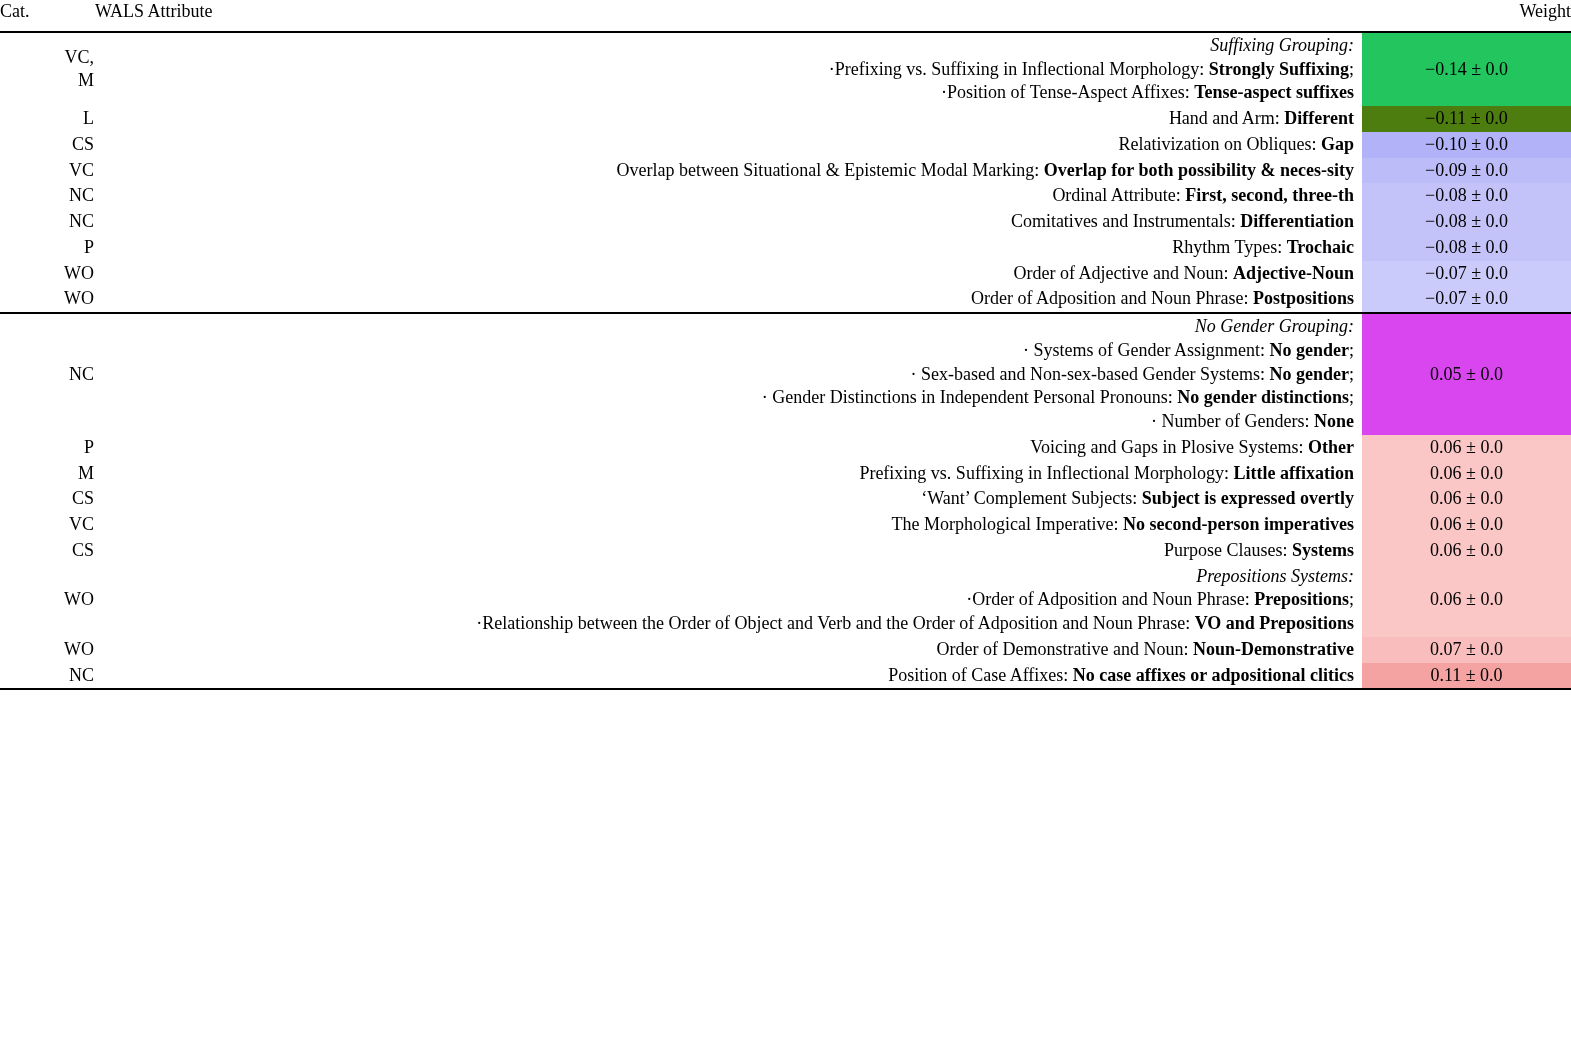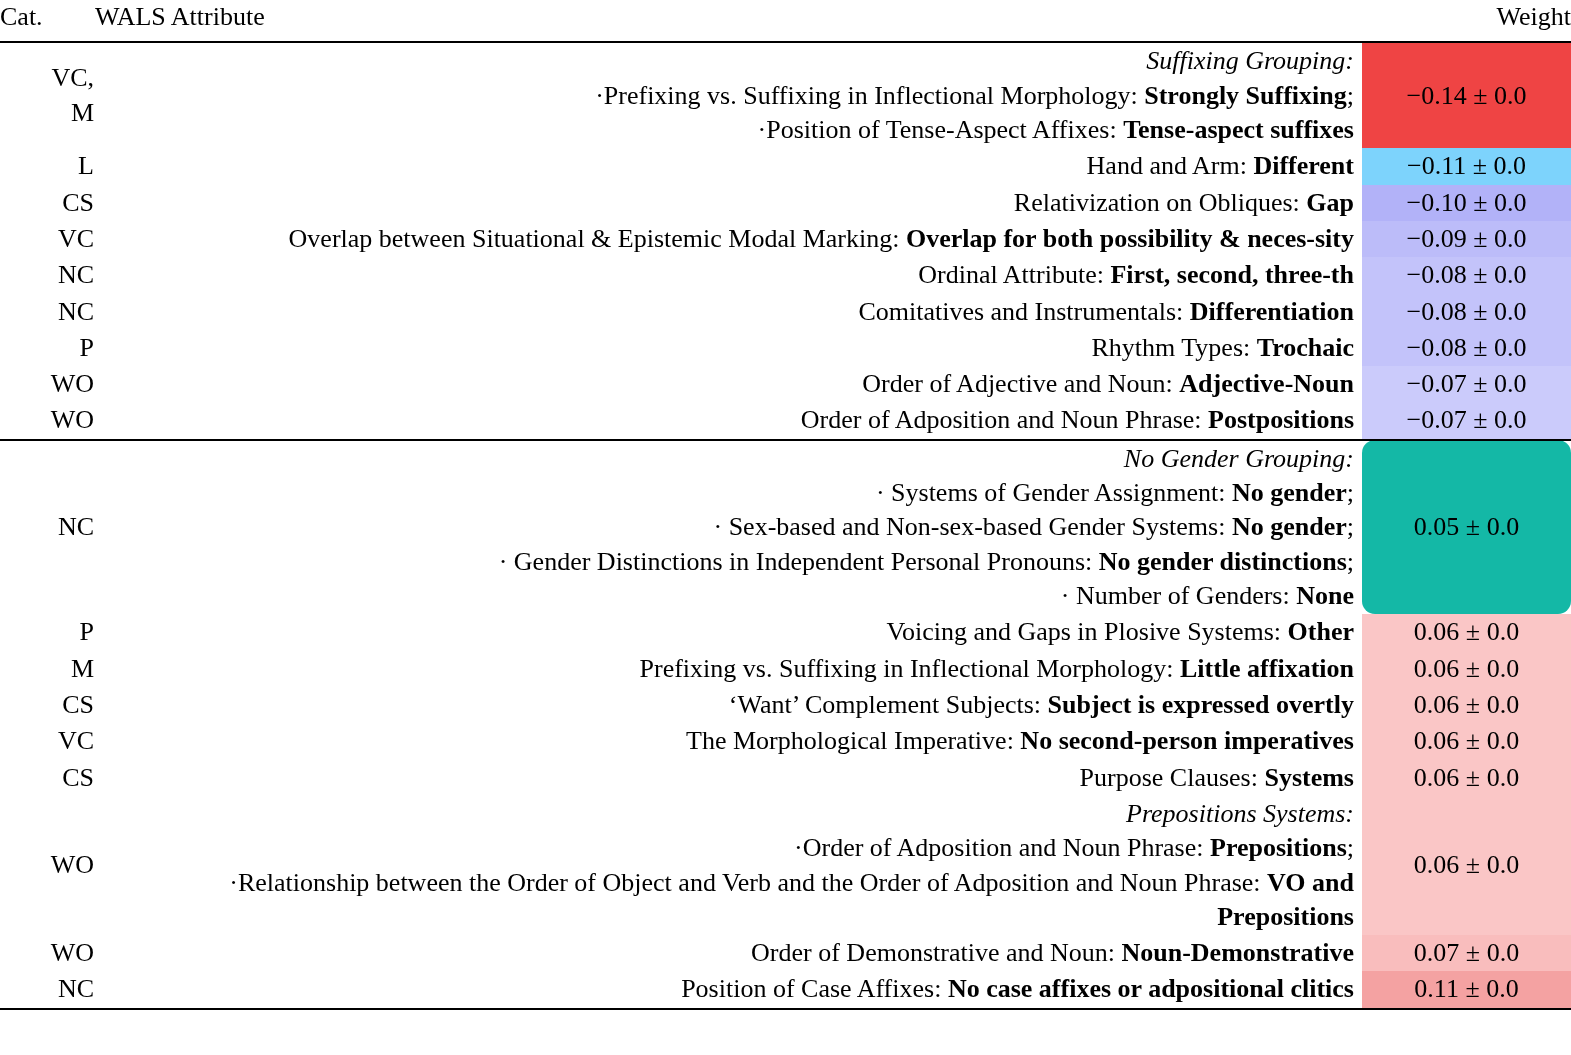--- a/index.html
+++ b/index.html
@@ -18,21 +18,21 @@
   .table-wrap {
     width: 1571px;
     box-sizing: border-box;
     padding: 0;
   }
 
   table.wals {
     width: 1571px;
     border-collapse: collapse;
     table-layout: fixed;
-    font-size: 26px;
+    font-size: 18px;
     line-height: 1.32;
   }
 
   col.col-cat   { width: 95px; }
   col.col-attr  { width: 1267px; }
   col.col-wt    { width: 209px; }
 
   
   tr.header-row > th {
     border-bottom: none;
@@ -123,30 +123,30 @@
     </thead>
     <tbody class="sec-neg" id="sec-0">
         <tr>
           <td class="cat">VC,
 M</td>
           <td class="attr">
             <span class="grp-title">Suffixing Grouping:</span>
             <span class="grp-item"><span>·</span><span>Prefixing vs. Suffixing in Inflectional Morphology: </span><b>Strongly Suffixing</b><span>;</span></span>
             <span class="grp-item"><span>·</span><span>Position of Tense-Aspect Affixes: </span><b>Tense-aspect suffixes</b></span>
           </td>
-          <td class="wt" style="background: #ef4444; font-family: Liberation Serif, serif;">
+          <td class="wt" style="background: #22c55e; font-family: Liberation Serif, serif;">
             <span class="wtinner">−0.14 ± 0.0</span>
           </td>
         </tr>
         <tr>
           <td class="cat">L</td>
           <td class="attr">
             <span class="single-line"><span>Hand and Arm: </span><b>Different</b></span>
           </td>
-          <td class="wt" style="background: #7dd3fc;">
+          <td class="wt" style="background: #4d7c0f;">
             <span class="wtinner">−0.11 ± 0.0</span>
           </td>
         </tr>
         <tr>
           <td class="cat">CS</td>
           <td class="attr">
             <span class="single-line"><span>Relativization on Obliques: </span><b>Gap</b></span>
           </td>
           <td class="wt" style="background: rgb(178, 178, 248);">
             <span class="wtinner">−0.10 ± 0.0</span>
@@ -210,21 +210,21 @@
     <tbody class="sec-pos" id="sec-1">
         <tr>
           <td class="cat">NC</td>
           <td class="attr">
             <span class="grp-title">No Gender Grouping:</span>
             <span class="grp-item"><span>· </span><span>Systems of Gender Assignment: </span><b>No gender</b><span>;</span></span>
             <span class="grp-item"><span>· </span><span>Sex-based and Non-sex-based Gender Systems: </span><b>No gender</b><span>;</span></span>
             <span class="grp-item"><span>· </span><span>Gender Distinctions in Independent Personal Pronouns: </span><b>No gender distinctions</b><span>;</span></span>
             <span class="grp-item"><span>· </span><span>Number of Genders: </span><b>None</b></span>
           </td>
-          <td class="wt" style="background: #14b8a6; border-radius: 13px;">
+          <td class="wt" style="background: #d946ef;">
             <span class="wtinner">0.05 ± 0.0</span>
           </td>
         </tr>
         <tr>
           <td class="cat">P</td>
           <td class="attr">
             <span class="single-line"><span>Voicing and Gaps in Plosive Systems: </span><b>Other</b></span>
           </td>
           <td class="wt" style="background: rgb(250, 198, 198);">
             <span class="wtinner">0.06 ± 0.0</span>

